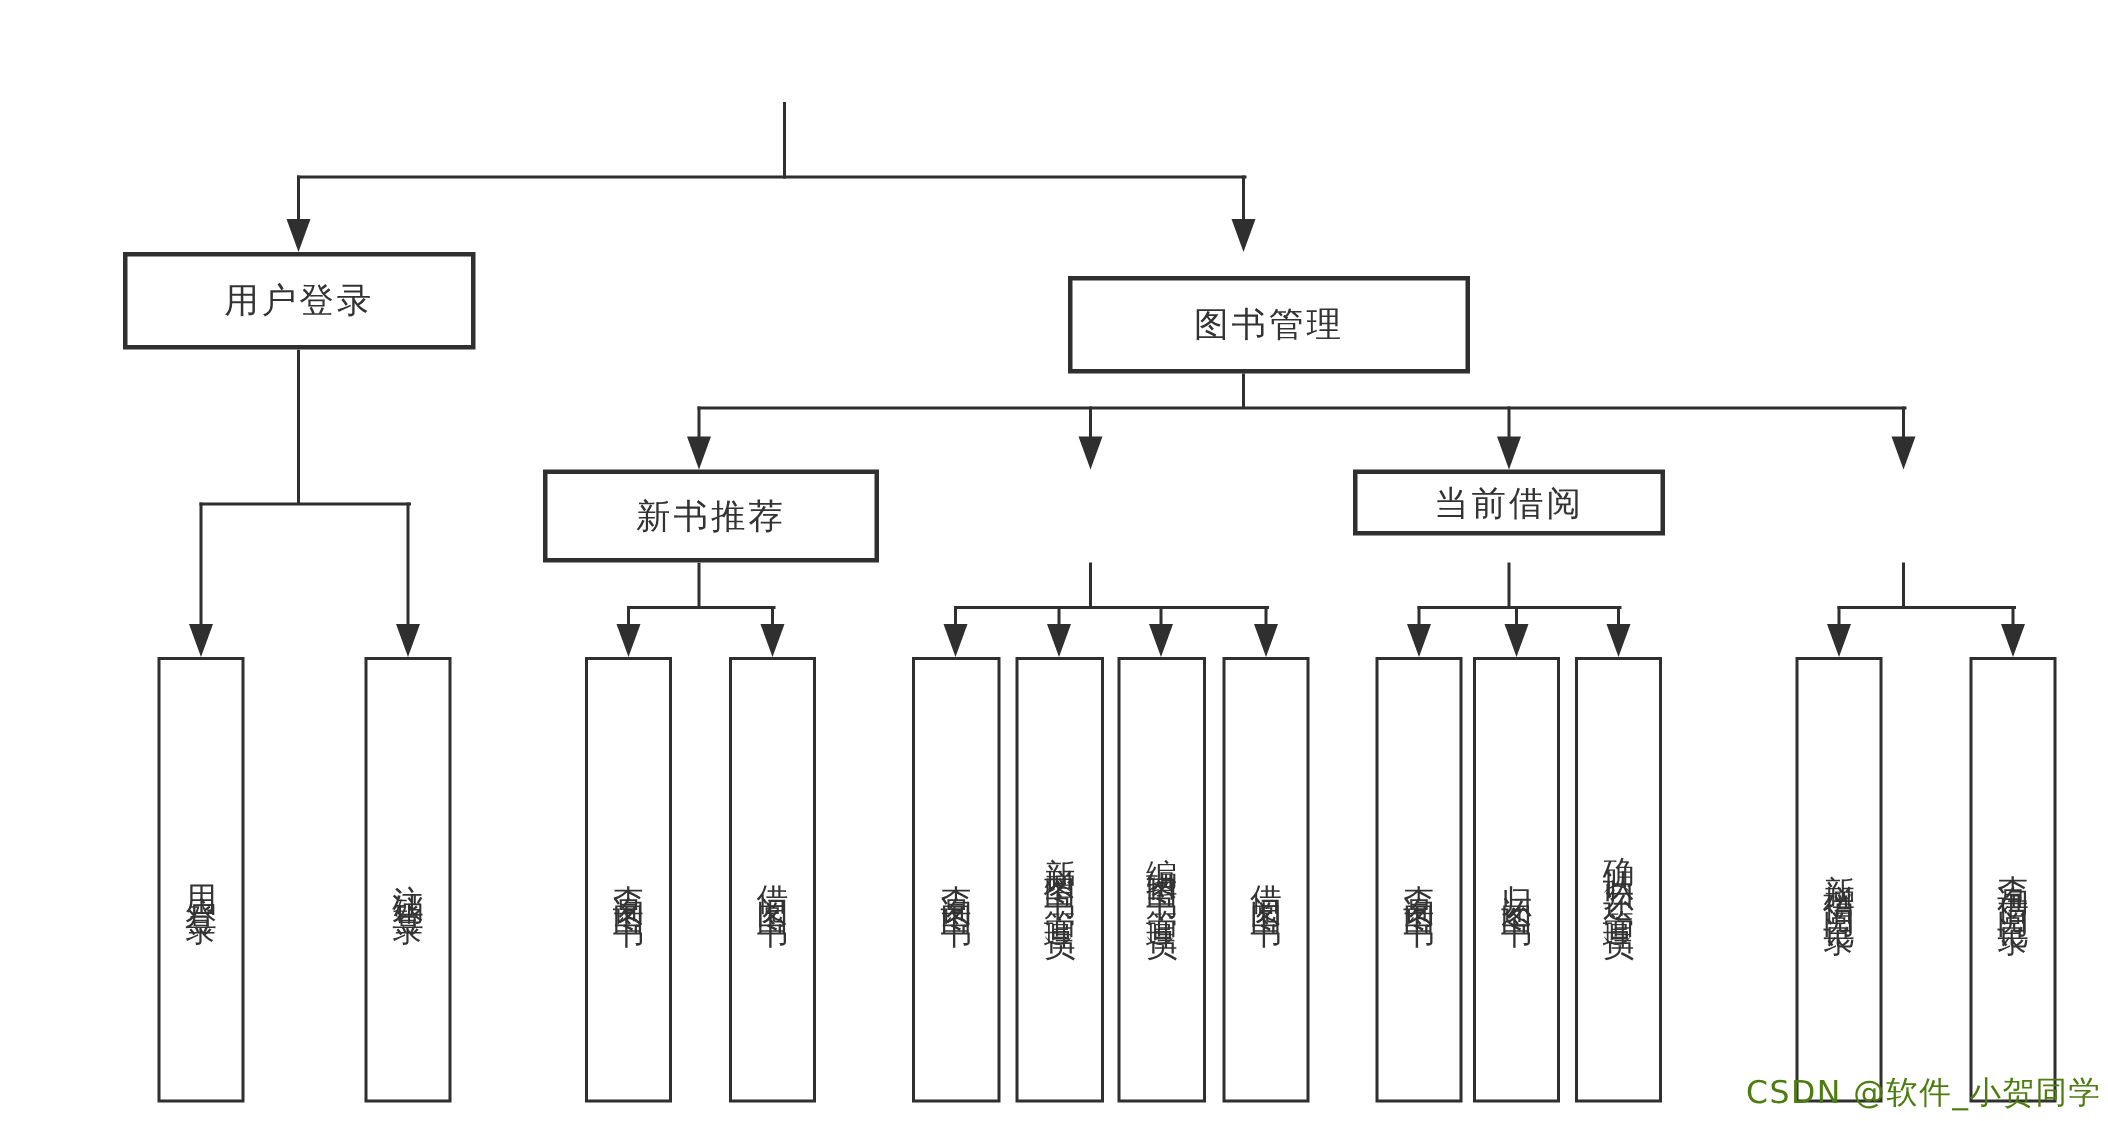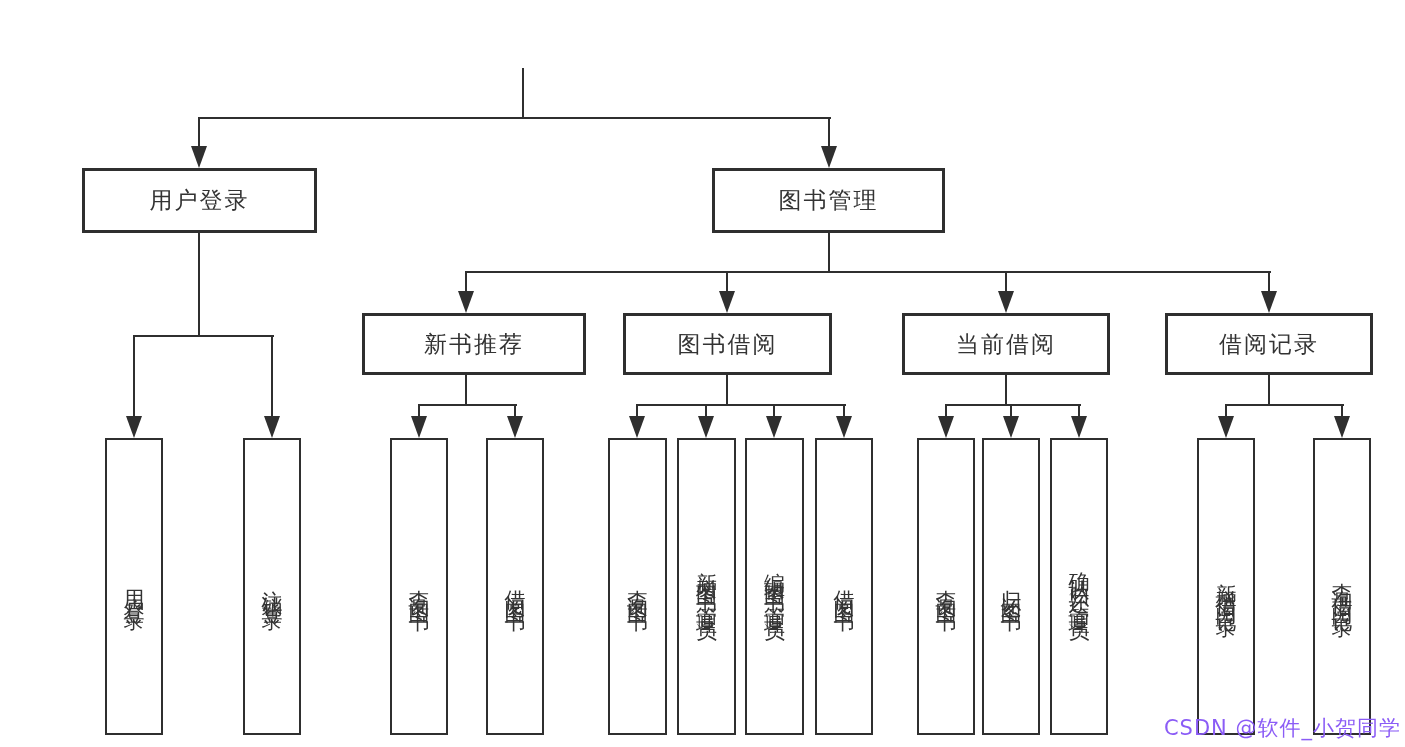--- a/index.html
+++ b/index.html
@@ -82,35 +82,29 @@
       <div class="arrow" style="left: 1003px; top: 416px;"></div>
       <div class="arrow" style="left: 1071px; top: 416px;"></div>
       <div class="arrow" style="left: 1218px; top: 416px;"></div>
       <div class="arrow" style="left: 1334px; top: 416px;"></div>
     </div>
 
 
   <div class="box" style="left:82px;top:168px;width:235px;height:65px">
     <span class="hlabel">用户登录</span>
   </div>
-  <div class="box" style="left:712px;top:168px;width:233px;height:65px">
+  <div class="box" style="left:712px;top:184px;width:268px;height:65px">
     <span class="hlabel">图书管理</span>
   </div>
 
   <div class="box" style="left:362px;top:313px;width:224px;height:62px">
     <span class="hlabel">新书推荐</span>
   </div>
-  <div class="box" style="left:623px;top:313px;width:209px;height:62px">
-    <span class="hlabel">图书借阅</span>
-  </div>
-  <div class="box" style="left:902px;top:313px;width:208px;height:62px">
+  <div class="box" style="left:902px;top:313px;width:208px;height:44px">
     <span class="hlabel">当前借阅</span>
-  </div>
-  <div class="box" style="left:1165px;top:313px;width:208px;height:62px">
-    <span class="hlabel">借阅记录</span>
   </div>
 
   <div class="box thin vbox" style="left:105px;top:438px;width:58px;height:297px">
     <span class="vlabel">用户登录</span>
   </div>
   <div class="box thin vbox" style="left:243px;top:438px;width:58px;height:297px">
     <span class="vlabel">注销登录</span>
   </div>
   <div class="box thin vbox" style="left:390px;top:438px;width:58px;height:297px">
     <span class="vlabel">查询图书</span>
@@ -139,14 +133,14 @@
   <div class="box thin vbox" style="left:1050px;top:438px;width:58px;height:297px">
     <span class="vlabel">确认归还（管理员）</span>
   </div>
   <div class="box thin vbox" style="left:1197px;top:438px;width:58px;height:297px">
     <span class="vlabel">新增借阅记录</span>
   </div>
   <div class="box thin vbox" style="left:1313px;top:438px;width:58px;height:297px">
     <span class="vlabel">查询借阅记录</span>
   </div>
 
-  <div class="watermark" style="color: #8b5cf6; text-align: center;">CSDN @软件_小贺同学</div>
+  <div class="watermark" style="color: #4d7c0f; text-align: center;">CSDN @软件_小贺同学</div>
 </div>
 
 </body></html>

